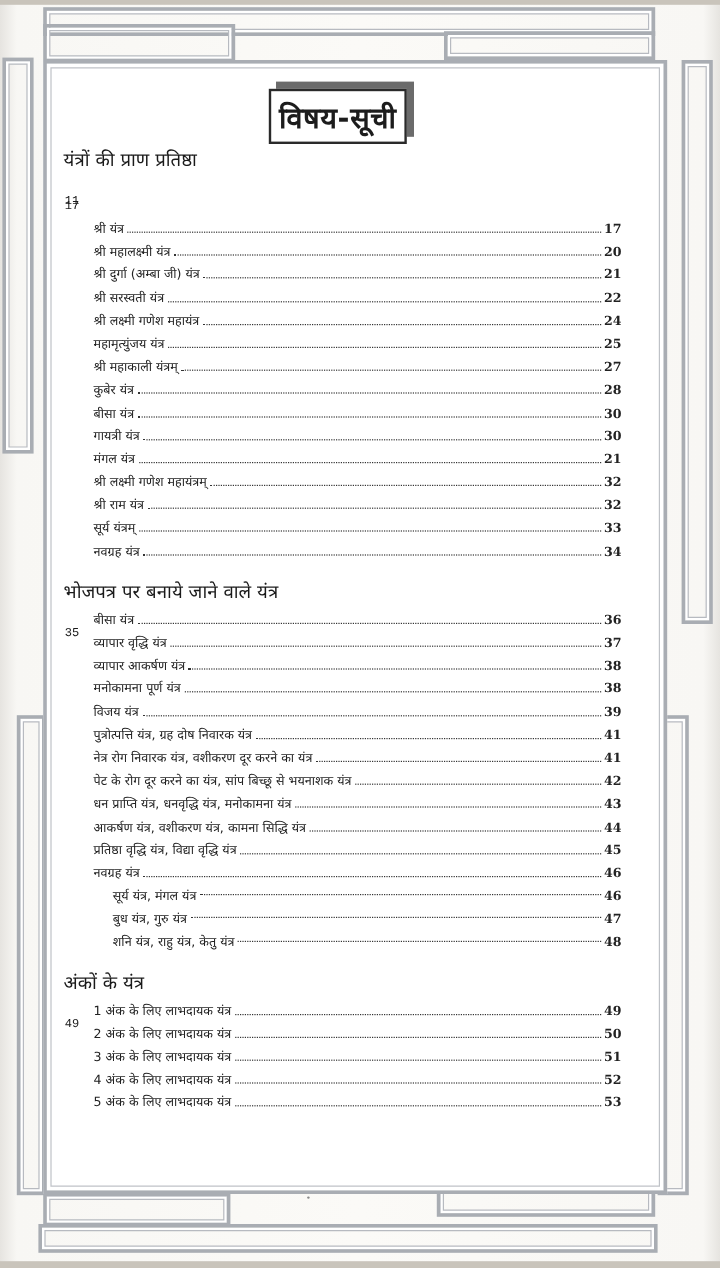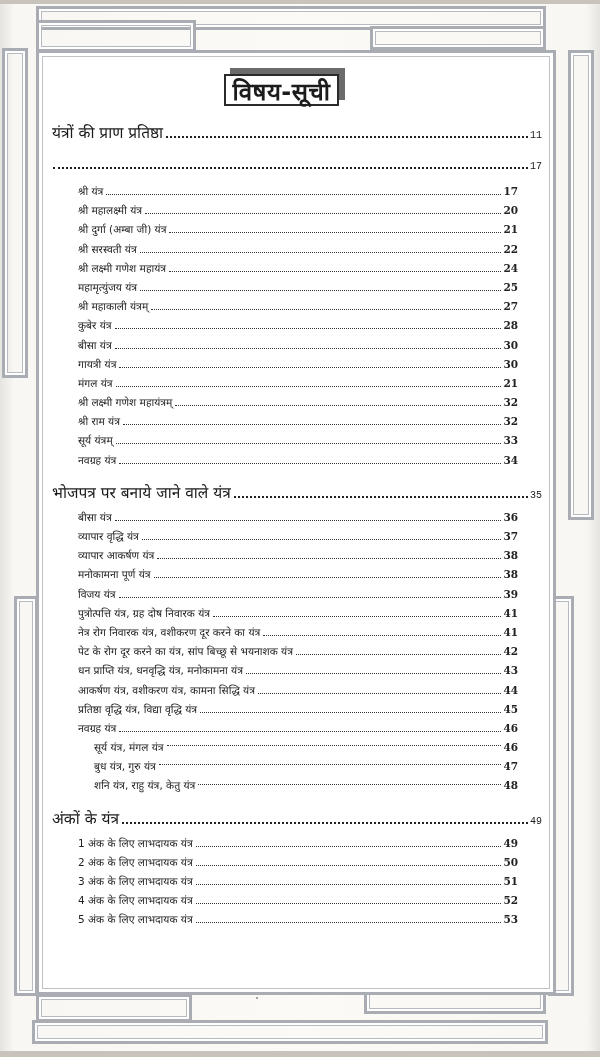--- a/index.html
+++ b/index.html
@@ -30,21 +30,21 @@
       background: #c9c4bb;
     }
     .main-panel {
       position: absolute; left: 36px; top: 50px; width: 520px; height: 945px;
       background: #fff;
       border: 3px solid #a9adb3;
       box-shadow: inset 0 0 0 3px #fff, inset 0 0 0 4px #bfc2c7;
     }
     .title-box {
       position: absolute; left: 224px; top: 74px;
-      width: 115px; height: 32px;
+      width: 115px; height: 46px;
       background: #fff;
       border: 2px solid #2a2a2a;
       display: flex; align-items: center; justify-content: center;
       box-shadow: 6px -6px 0 0 #6b6b6b;
     }
     .title-box span {
       font-family: "DejaVu Sans", "Liberation Sans", sans-serif;
       font-size: 24px; font-weight: bold; color: #1c1c1c;
       letter-spacing: 0.5px;
     }
@@ -62,20 +62,21 @@
       border-bottom: 1.5px dotted #333;
       margin: 0 1px 4px 1px;
       height: 1px;
     }
     .row .page { flex: 0 0 auto; padding-left: 1px; }
 
     .row.h1 {
       font-family: "DejaVu Sans", "Liberation Sans", sans-serif;
       font-size: 15.5px; height: 30px; line-height: 30px;
       padding-left: 0;
+      flex-direction: column;
     }
     .row.h1 .page { font-family: Liberation Mono, monospace; font-size: 10px; }
     .row.h1 .leader { border-bottom: 2px dotted #222; }
 
     .row.h2 {
       font-size: 10.5px; height: 19.2px; line-height: 19.2px;
       padding-left: 26px; padding-right: 24px;
       font-weight: bold; color: #222;
     }
     .row.h2 .label { font-family: "DejaVu Sans", "Liberation Sans", sans-serif; font-weight: normal; }

